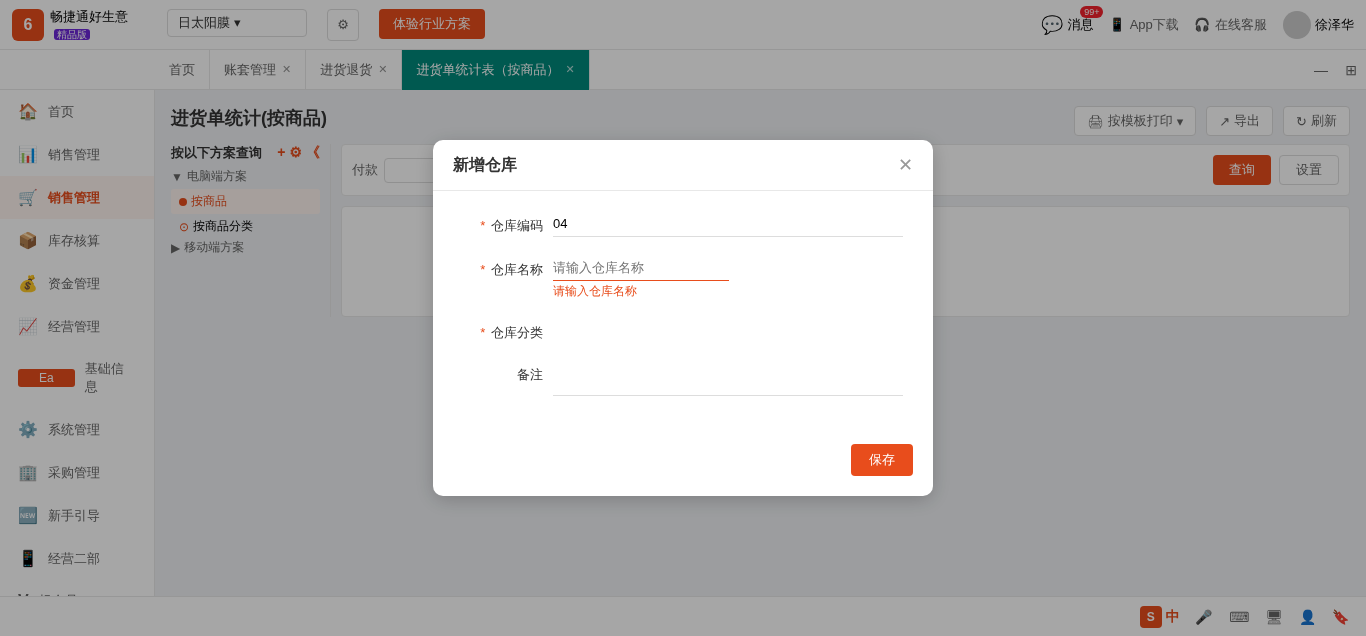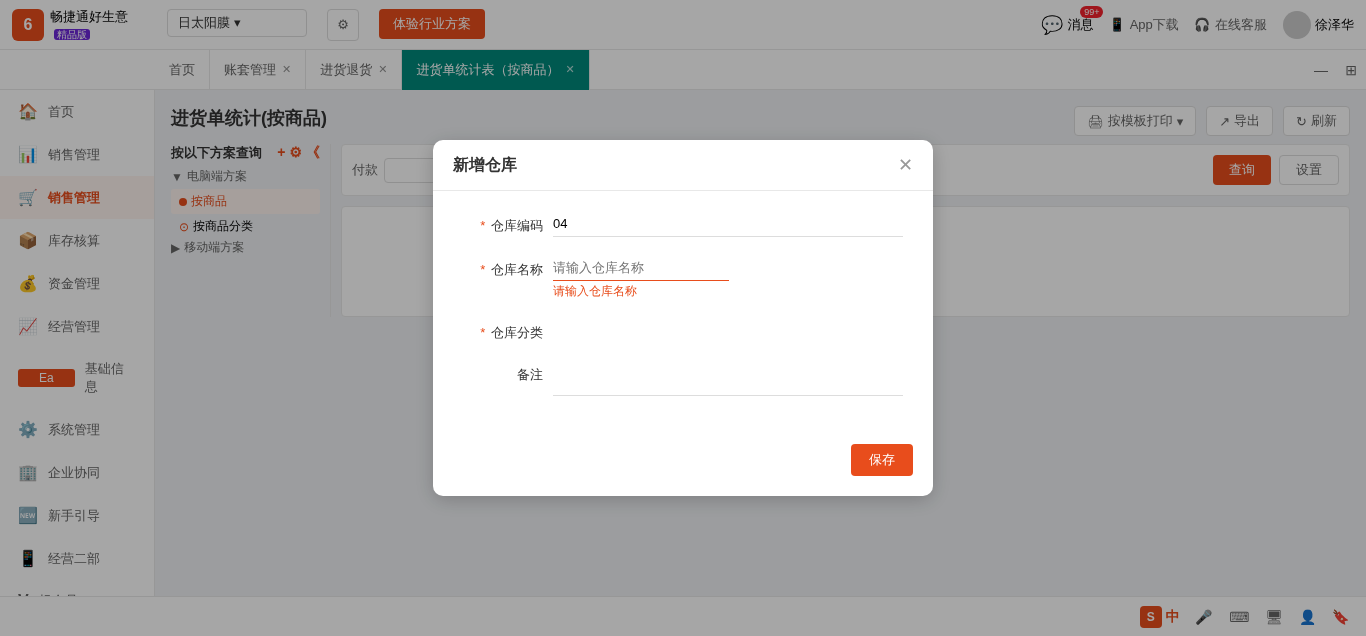--- a/index.html
+++ b/index.html
@@ -362,21 +362,21 @@
     <div class="sidebar-item">
       <span class="sidebar-icon" style="font-size:12px;font-style:normal;background:#e84d1c;color:#fff;padding:2px 21px;border-radius:3px;">Ea</span>
       <span>基础信息</span>
     </div>
     <div class="sidebar-item">
       <span class="sidebar-icon">⚙️</span>
       <span>系统管理</span>
     </div>
     <div class="sidebar-item">
       <span class="sidebar-icon">🏢</span>
-      <span>企业协同</span>
+      <span>采购管理</span>
     </div>
     <div class="sidebar-item">
       <span class="sidebar-icon">🆕</span>
       <span>新手引导</span>
     </div>
     <div class="sidebar-item">
       <span class="sidebar-icon">📱</span>
       <span>经营二部</span>
     </div>
     <div class="sidebar-item">

